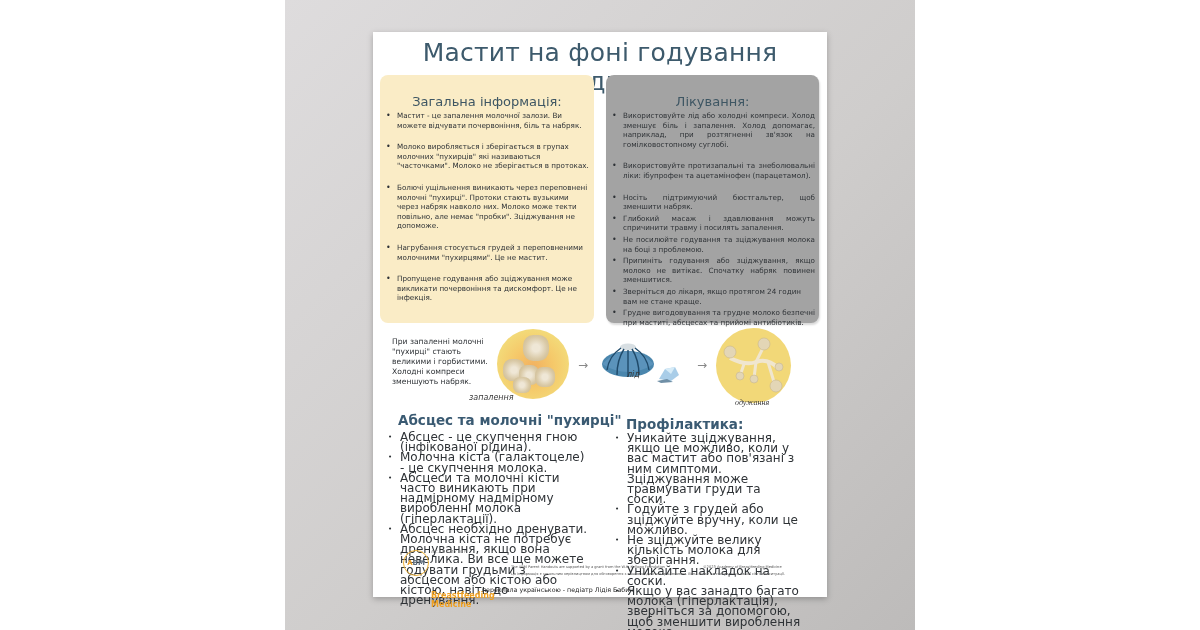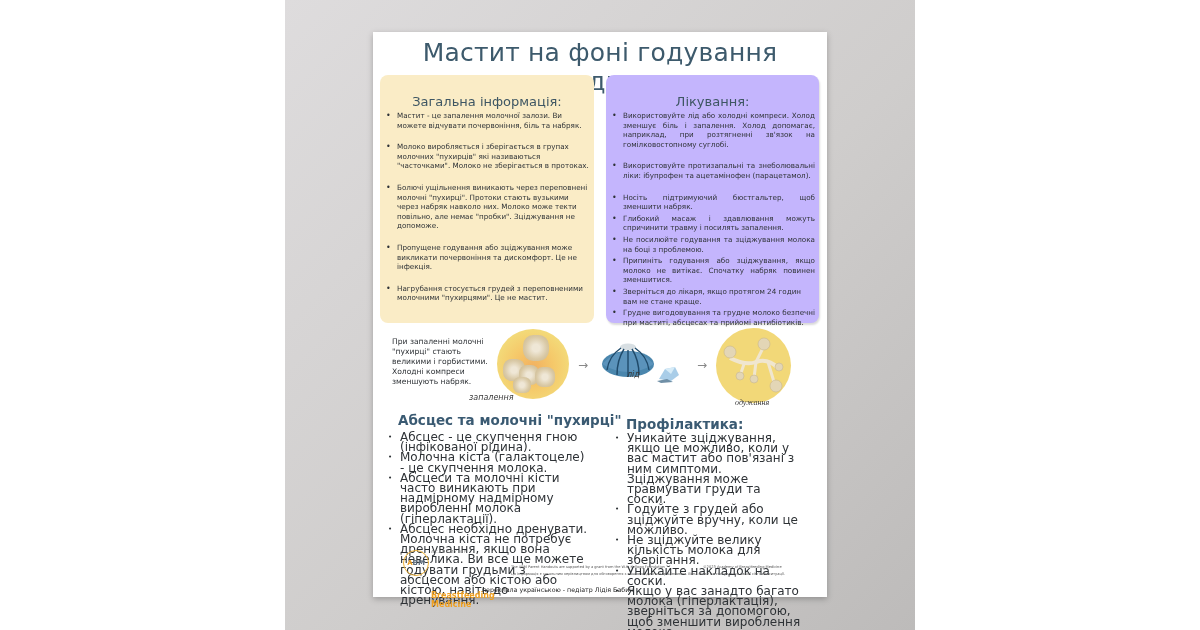--- a/index.html
+++ b/index.html
@@ -20,21 +20,21 @@
   }
   .title {
     position:absolute; left:0; top:6px; width:454px; text-align:center;
     font-size:25px; color:#3d5a6c; letter-spacing:0.2px;
   }
   .box {
     position:absolute; top:43px; border-radius:8px;
     font-size:7.2px; line-height:9.6px; color:#2e3236;
   }
   .box-yellow { left:7px; width:214px; height:248px; background:#faecc6; }
-  .box-blue { left:233px; width:213px; height:248px; background:#c4b5fd; box-shadow:1px 2px 2px rgba(0,0,0,0.15);}
+  .box-blue { left:233px; width:213px; height:248px; background:#a3a3a3; box-shadow:1px 2px 2px rgba(0,0,0,0.15);}
   .box h2 {
     margin:0; padding-top:19px; text-align:center; font-weight:normal;
     font-size:13px; line-height:15px; color:#3e5663;
   }
   .box ul { margin:2px 0 0 0; padding:0 4px 0 17px; list-style:none; }
   .box li { position:relative; }
   .box li::before { content:"•"; position:absolute; left:-11px; top:0; font-size:8px; }
   .box-yellow li { margin-bottom:12px; }
   .box-blue li.just { text-align:justify; }
   .box-blue li { margin-bottom:2px; }
@@ -84,22 +84,22 @@
 
 <div class="poster">
   <div class="title">Мастит на фоні годування грудьми</div>
 
   <div class="box box-yellow">
     <h2>Загальна інформація:</h2>
     <ul>
       <li>Мастит - це запалення молочної залози. Ви можете відчувати почервоніння, біль та набряк.</li>
       <li>Молоко виробляється і зберігається в групах молочних "пухирців" які називаються "часточками". Молоко не зберігається в протоках.</li>
       <li>Болючі ущільнення виникають через переповнені молочні "пухирці". Протоки стають вузькими через набряк навколо них. Молоко може текти повільно, але немає "пробки". Зціджування не допоможе.</li>
+      <li>Нагрубання стосується грудей з переповненими молочними "пухирцями". Це не мастит.</li>
       <li>Пропущене годування або зціджування може викликати почервоніння та дискомфорт. Це не інфекція.</li>
-      <li>Нагрубання стосується грудей з переповненими молочними "пухирцями". Це не мастит.</li>
     </ul>
   </div>
 
   <div class="box box-blue">
     <h2>Лікування:</h2>
     <ul>
       <li class="just gap">Використовуйте лід або холодні компреси. Холод зменшує біль і запалення. Холод допомагає, наприклад, при розтягненні зв'язок на гомілковостопному суглобі.</li>
       <li class="just gap">Використовуйте протизапальні та знеболювальні ліки: ібупрофен та ацетамінофен (парацетамол).</li>
       <li class="just">Носіть підтримуючий бюстгальтер, щоб зменшити набряк.</li>
       <li class="just">Глибокий масаж і здавлювання можуть спричинити травму і посилять запалення.</li>

